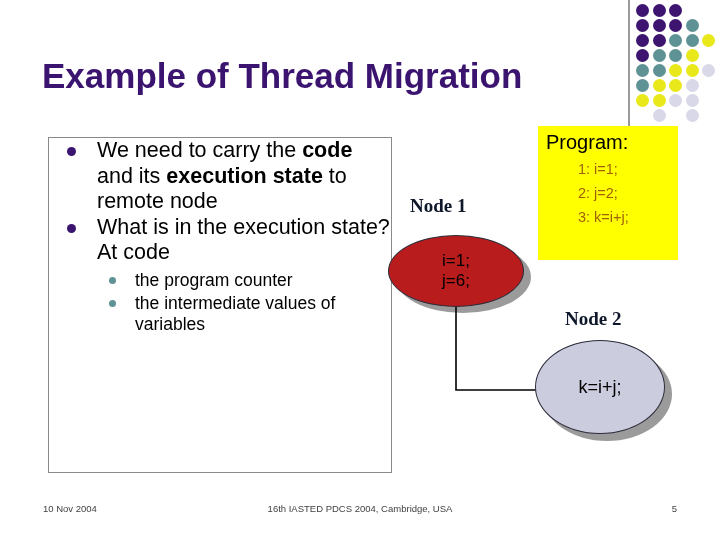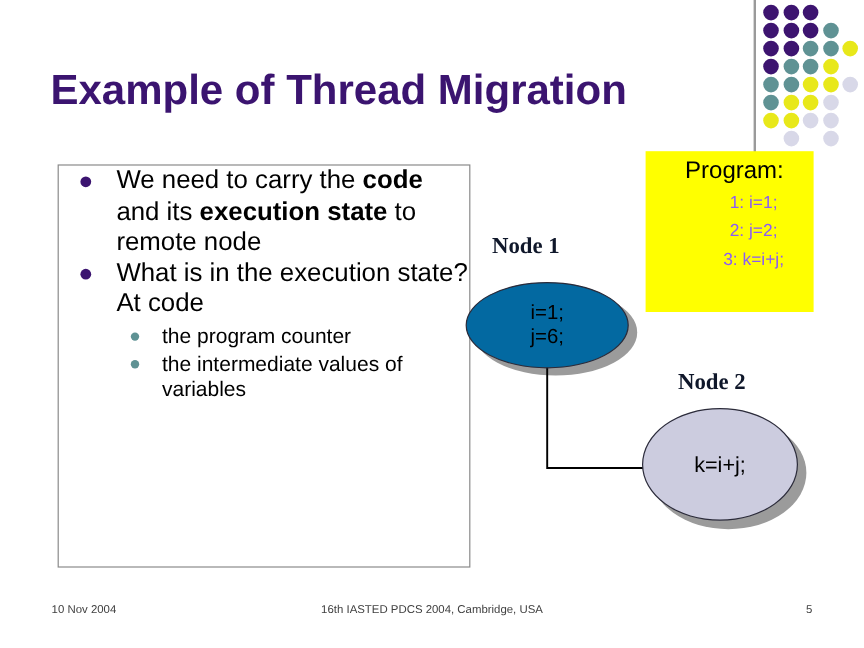--- a/index.html
+++ b/index.html
@@ -123,21 +123,21 @@
     box-sizing: border-box;
     padding: 5px 0 0 8px;
   }
   #program-box .pg-title {
     font-size: 20px;
     color: #000000;
     line-height: 1.15;
   }
   #program-box .pg-line {
     font-size: 14.5px;
-    color: #8b5cf6;
+    color: #a16207;
     margin-left: 32px;
     margin-top: 8px;
     line-height: 1.1;
   }
 
   
   .node-label {
     position: absolute;
     font-family: "Liberation Serif", serif;
     font-weight: bold;
@@ -257,21 +257,21 @@
           </li>
           <li class="lvl2">
             <span class="bul2" style="background: rgb(95, 146, 148);"></span>
             <span>the intermediate values of variables</span>
           </li>
         </ul>
       </li>
     </ul>
   </div>
 
-  <div id="program-box" style="background: rgb(255, 255, 0); text-align: center;">
+  <div id="program-box" style="background: rgb(255, 255, 0);">
     <div class="pg-title">Program:</div>
     <div class="pg-line">1: i=1;</div>
     <div class="pg-line">2: j=2;</div>
     <div class="pg-line">3: k=i+j;</div>
   </div>
 
   <div class="node-label" id="node1-label">Node 1</div>
   <div class="node-label" id="node2-label">Node 2</div>
 
   <div class="node-shadow" id="node1-shadow" style="background: rgb(155, 155, 155);"></div>
@@ -279,21 +279,21 @@
 
   <svg id="connector" viewBox="0 0 720 540">
     <defs>
       <marker id="arrowhead" markerWidth="9" markerHeight="7" refX="8" refY="3.5" orient="auto">
         <polygon points="0 0, 9 3.5, 0 7" fill="#000000"></polygon>
       </marker>
     </defs>
     <path d="M 456 300 L 456 390 L 590 390" stroke="#000000" stroke-width="1.6" fill="none" marker-end="url(#arrowhead)"></path>
   </svg>
 
-  <div class="node" id="node1" style="background: #0369a1; border-color: rgb(43, 43, 58);">
+  <div class="node" id="node1" style="background: #b91c1c; border-color: rgb(43, 43, 58);">
     <div>i=1;</div>
     <div>j=6;</div>
   </div>
   <div class="node" id="node2" style="background: rgb(204, 204, 223); border-color: rgb(43, 43, 58);">
     <div>k=i+j;</div>
   </div>
 
   <div class="footer" id="footer-date">10 Nov 2004</div>
   <div class="footer" id="footer-center">16th IASTED PDCS 2004, Cambridge, USA</div>
   <div class="footer" id="footer-page">5</div>

